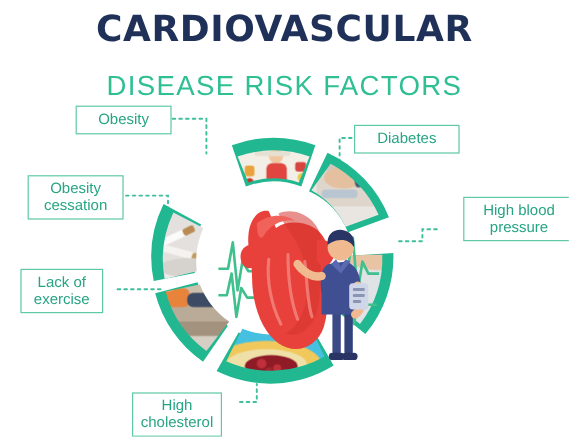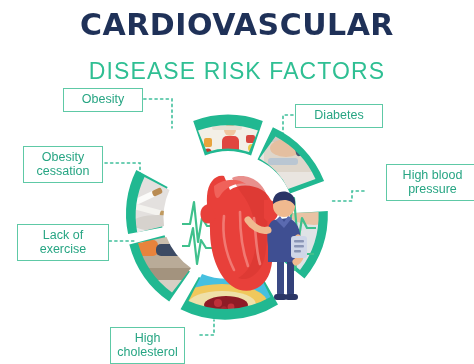--- a/index.html
+++ b/index.html
@@ -79,21 +79,21 @@
     color: #27a583;
     font-size: 12.5px;
     line-height: 13.5px;
     text-align: center;
     padding: 4px 6px;
     white-space: pre-line;
     font-family: "Liberation Sans", sans-serif;
   }
   .lbl-obesity        { left: 63px;  top: 88px;  width: 80px; }
   .lbl-smoking        { left: 23px;  top: 146px; width: 80px; }
-  .lbl-lack           { left: 17px;  top: 224px; width: 92px; }
+  .lbl-lack           { left: 17px;  top: 224px; width: 69px; }
   .lbl-cholesterol    { left: 110px; top: 327px; width: 75px; }
   .lbl-diabetes       { left: 295px; top: 104px; width: 88px; }
   .lbl-bp             { left: 366px; top: 164px; width: 93px; margin-left: 20px; }
 </style>
 </head>
 <body>
 
 <div class="title-block">
   <div class="title-main">CARDIOVASCULAR</div>
   <div class="title-sub">DISEASE RISK FACTORS</div>

